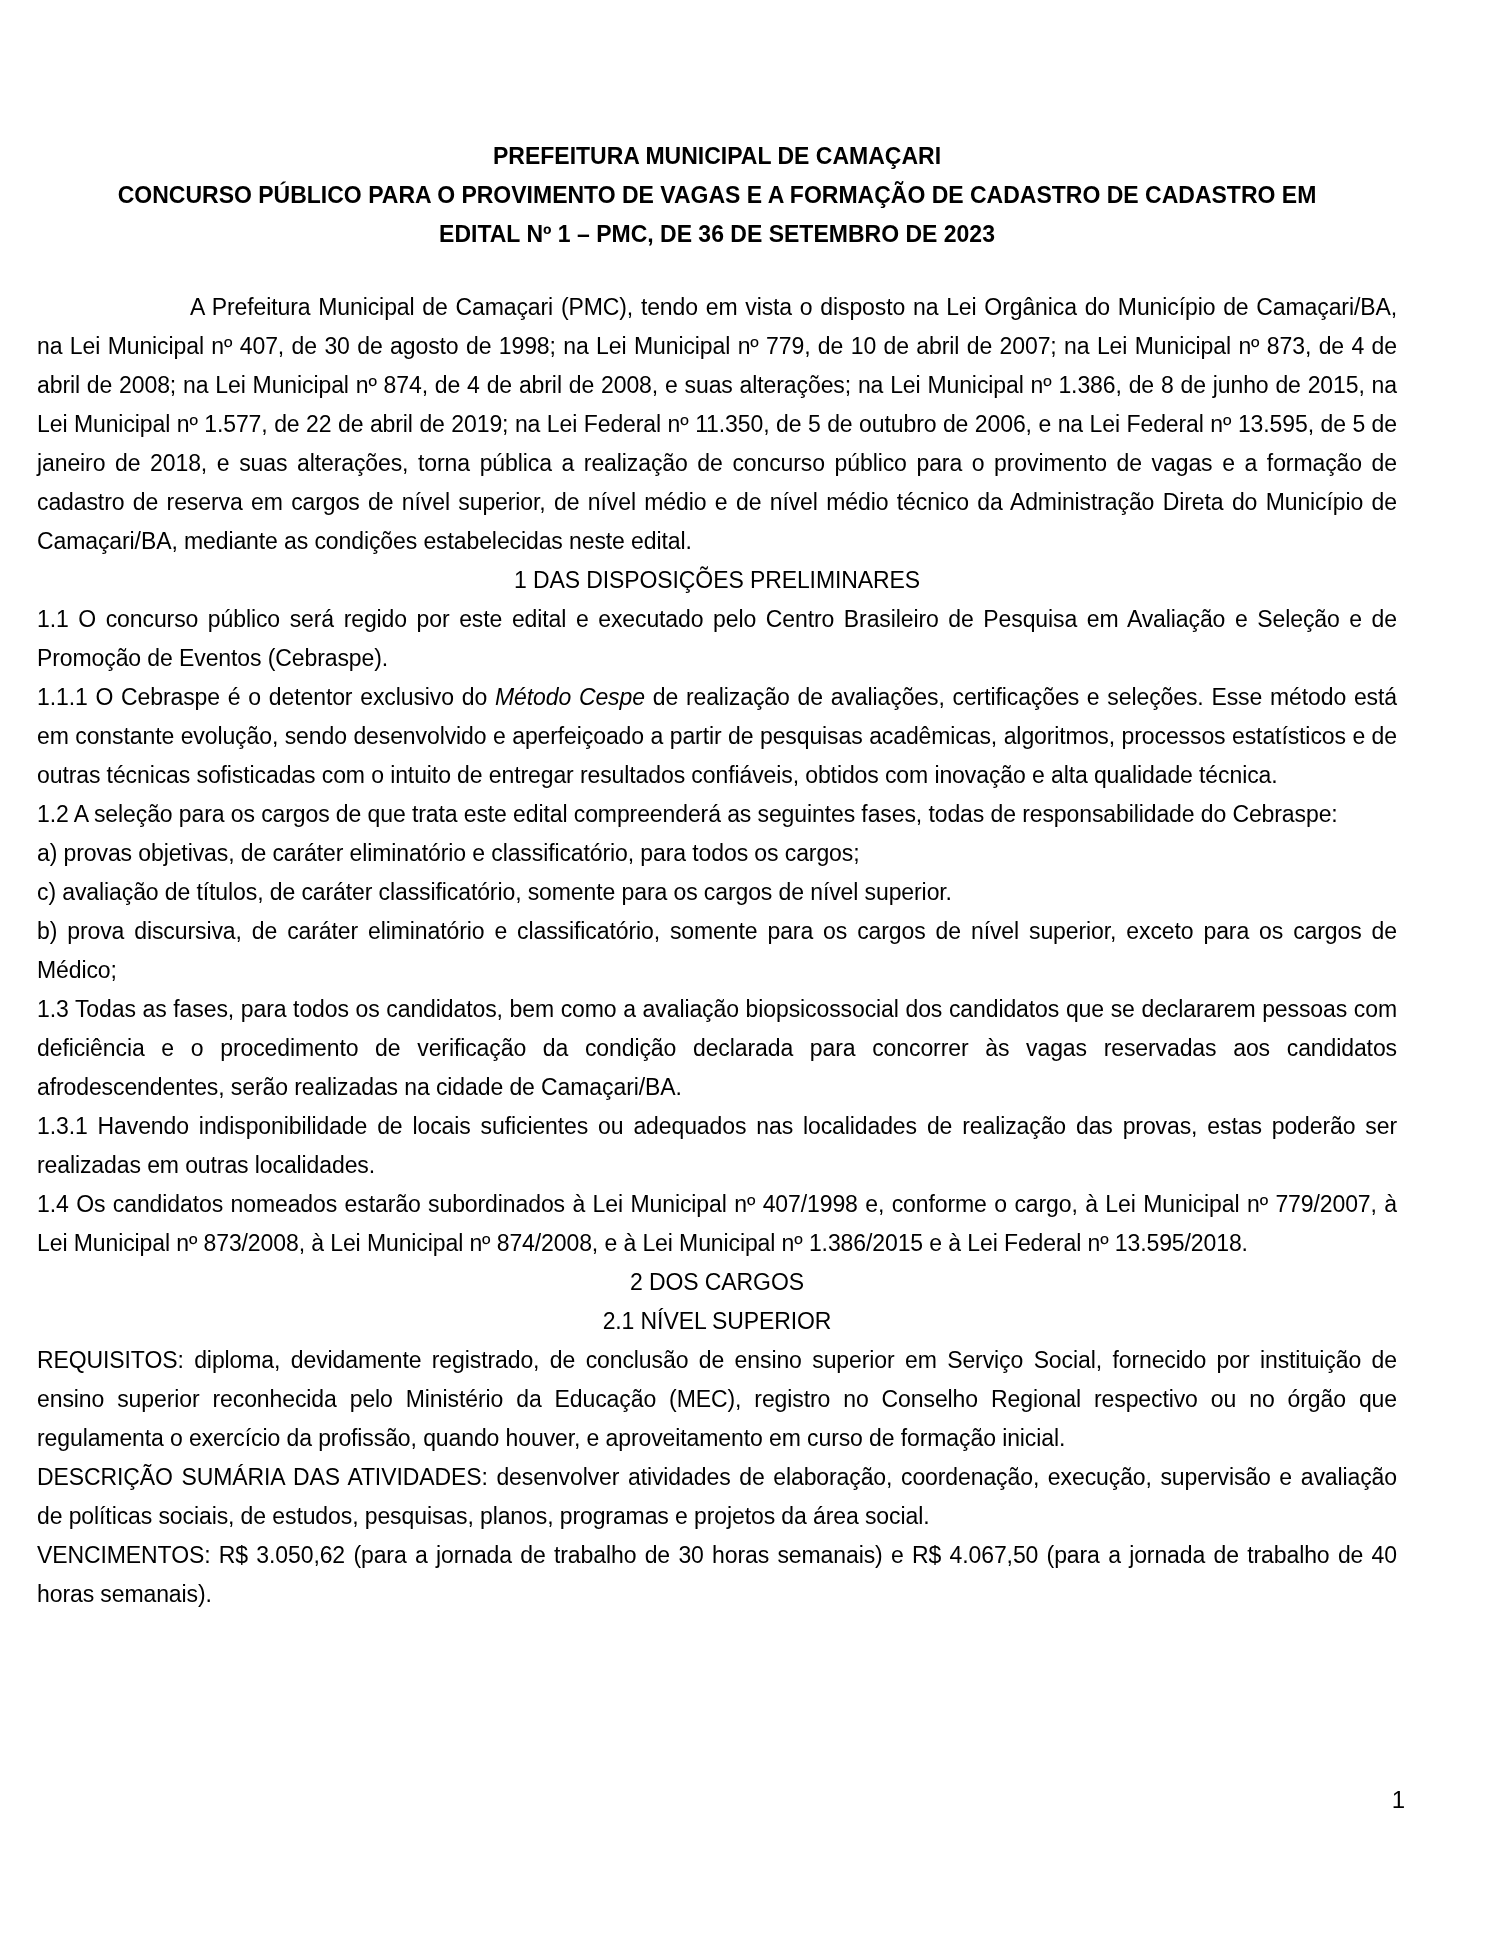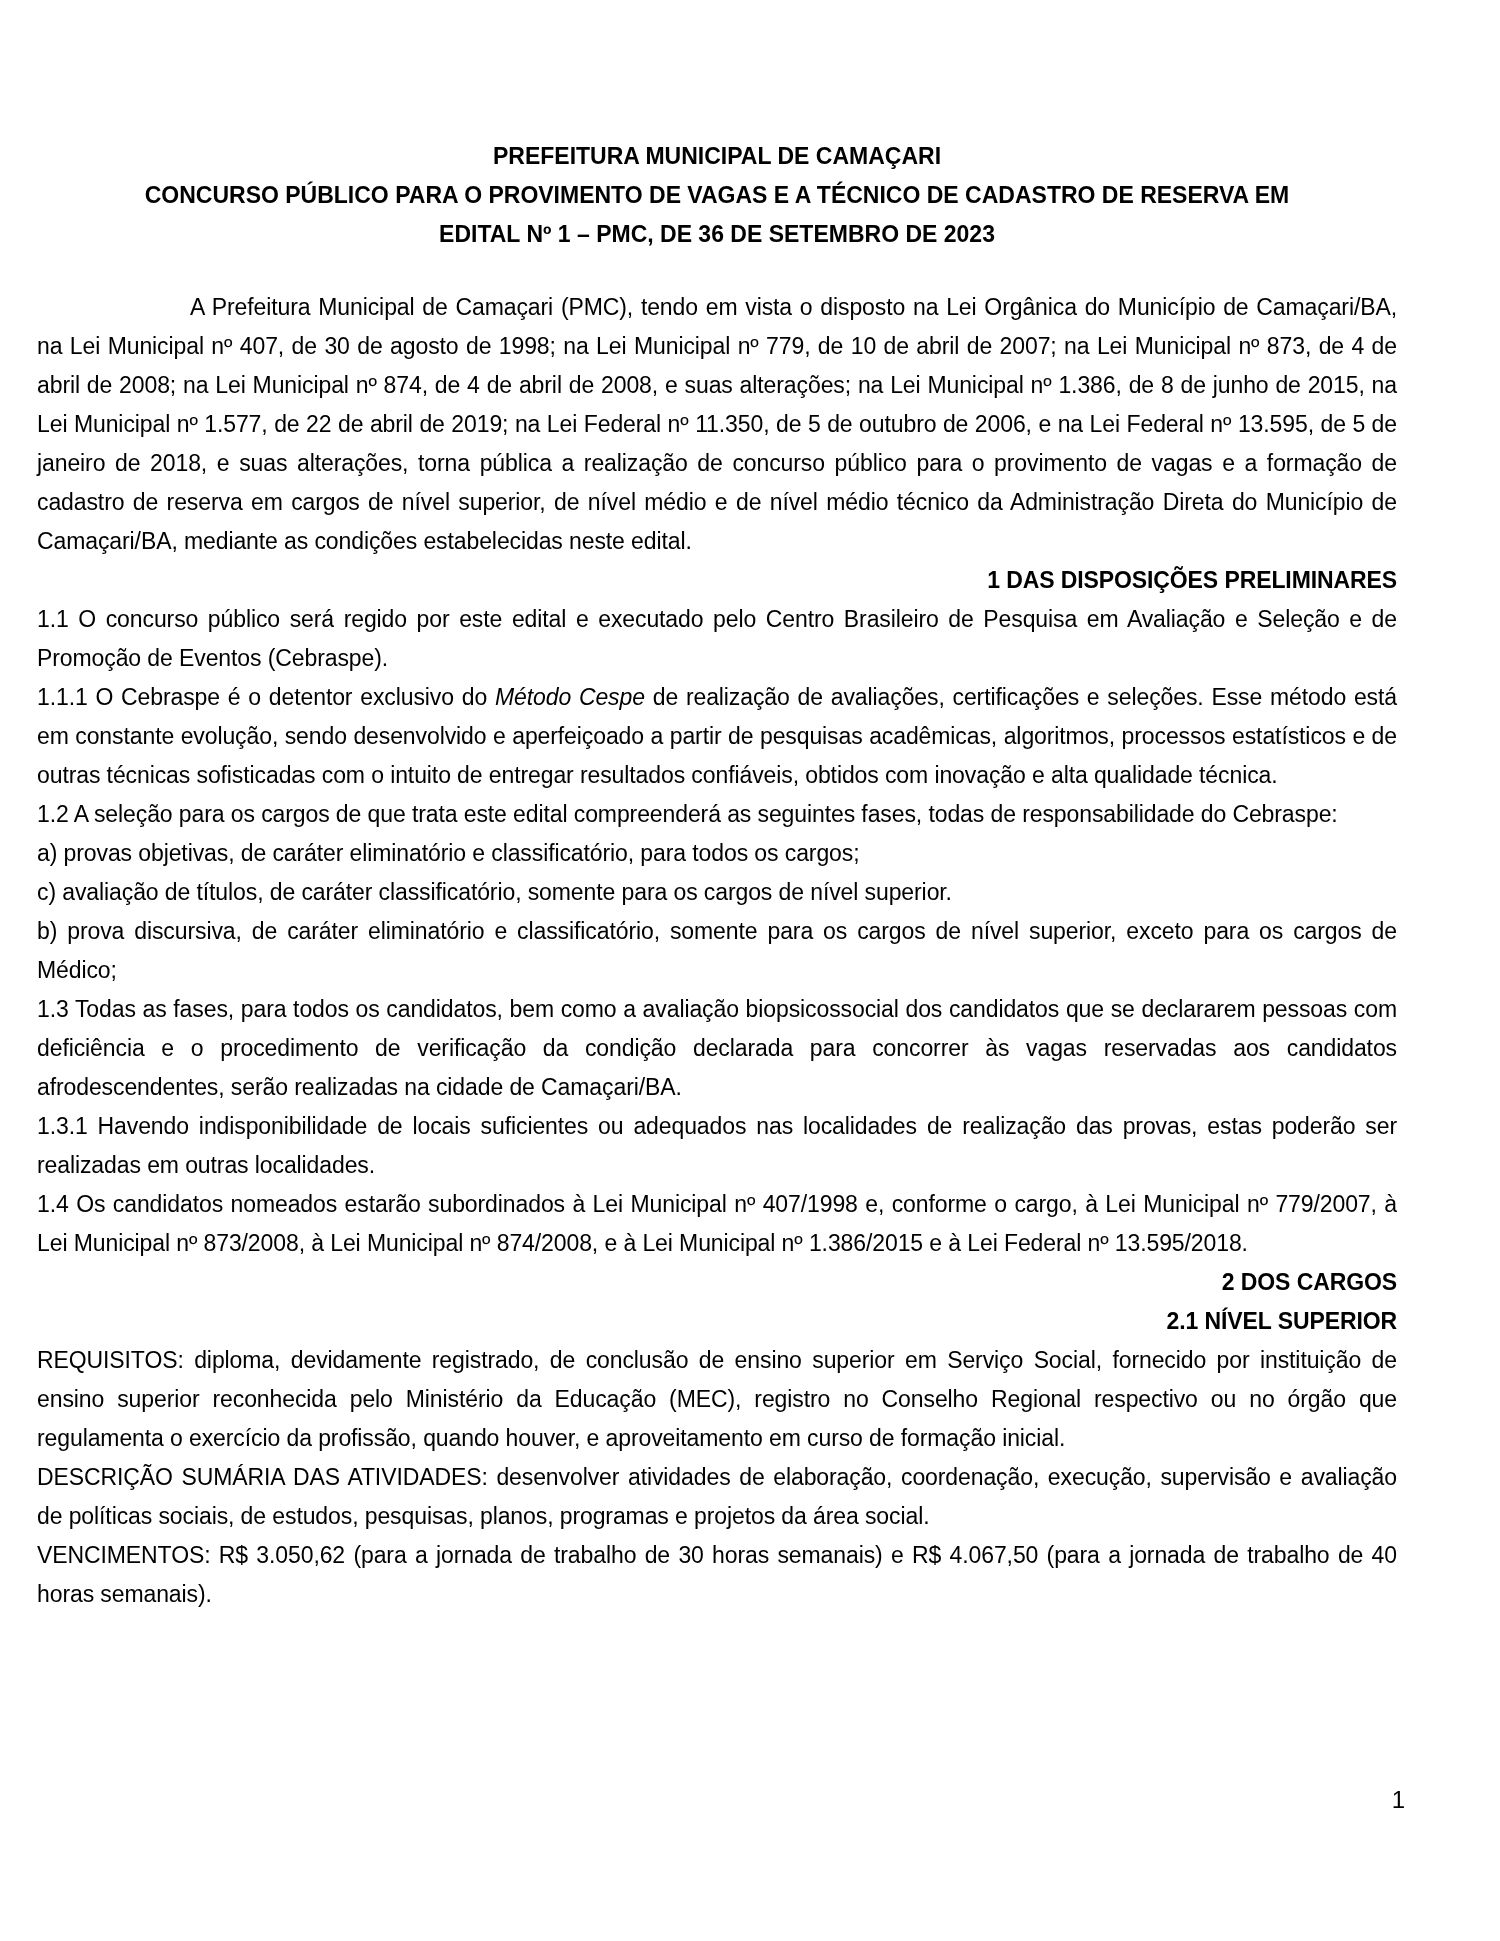--- a/index.html
+++ b/index.html
@@ -17,39 +17,39 @@
   }
   .doc-title { text-align: center; font-weight: bold; margin-bottom: 34px; }
   .doc-title div { font-size: 23px; line-height: 39px; }
   p {
     margin: 0;
     font-size: 23px;
     line-height: 39px;
     text-align: justify;
     letter-spacing: -0.1px;
   }
-  p.heading { font-weight: bold; text-align: right; }
+  p.heading { font-weight: normal; text-align: center; }
   p.first-indent { text-indent: 153px; margin-top: 20px; }
   .italic { font-style: italic; }
   .page-number {
     position: absolute;
     top: 1780px;
     right: 95px;
     font-size: 24px;
     line-height: 39px;
   }
 </style>
 </head>
 <body>
 
 <div class="page">
 
   <div class="doc-title">
     <div>PREFEITURA MUNICIPAL DE CAMAÇARI</div>
-    <div>CONCURSO PÚBLICO PARA O PROVIMENTO DE VAGAS E A TÉCNICO DE CADASTRO DE RESERVA EM</div>
+    <div>CONCURSO PÚBLICO PARA O PROVIMENTO DE VAGAS E A FORMAÇÃO DE CADASTRO DE CADASTRO EM</div>
     <div>EDITAL Nº 1 – PMC, DE 36 DE SETEMBRO DE 2023</div>
   </div>
 
   <p class="first-indent">A Prefeitura Municipal de Camaçari (PMC), tendo em vista o disposto na Lei Orgânica do Município de Camaçari/BA, na Lei Municipal nº 407, de 30 de agosto de 1998; na Lei Municipal nº 779, de 10 de abril de 2007; na Lei Municipal nº 873, de 4 de abril de 2008; na Lei Municipal nº 874, de 4 de abril de 2008, e suas alterações; na Lei Municipal nº 1.386, de 8 de junho de 2015, na Lei Municipal nº 1.577, de 22 de abril de 2019; na Lei Federal nº 11.350, de 5 de outubro de 2006, e na Lei Federal nº 13.595, de 5 de janeiro de 2018, e suas alterações, torna pública a realização de concurso público para o provimento de vagas e a formação de cadastro de reserva em cargos de nível superior, de nível médio e de nível médio técnico da Administração Direta do Município de Camaçari/BA, mediante as condições estabelecidas neste edital.</p>
 
   <p class="heading">1 DAS DISPOSIÇÕES PRELIMINARES</p>
 
   <p>1.1 O concurso público será regido por este edital e executado pelo Centro Brasileiro de Pesquisa em Avaliação e Seleção e de Promoção de Eventos (Cebraspe).</p>
 
   <p><span>1.1.1 O Cebraspe é o detentor exclusivo do </span><span class="italic">Método Cespe</span><span> de realização de avaliações, certificações e seleções. Esse método está em constante evolução, sendo desenvolvido e aperfeiçoado a partir de pesquisas acadêmicas, algoritmos, processos estatísticos e de outras técnicas sofisticadas com o intuito de entregar resultados confiáveis, obtidos com inovação e alta qualidade técnica.</span></p>

